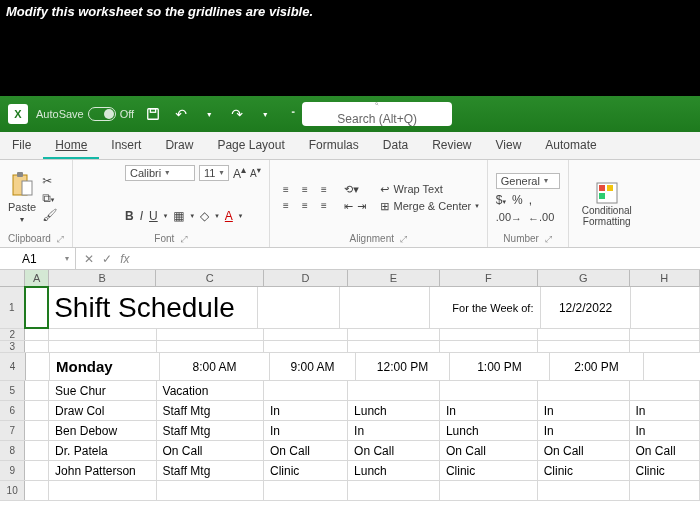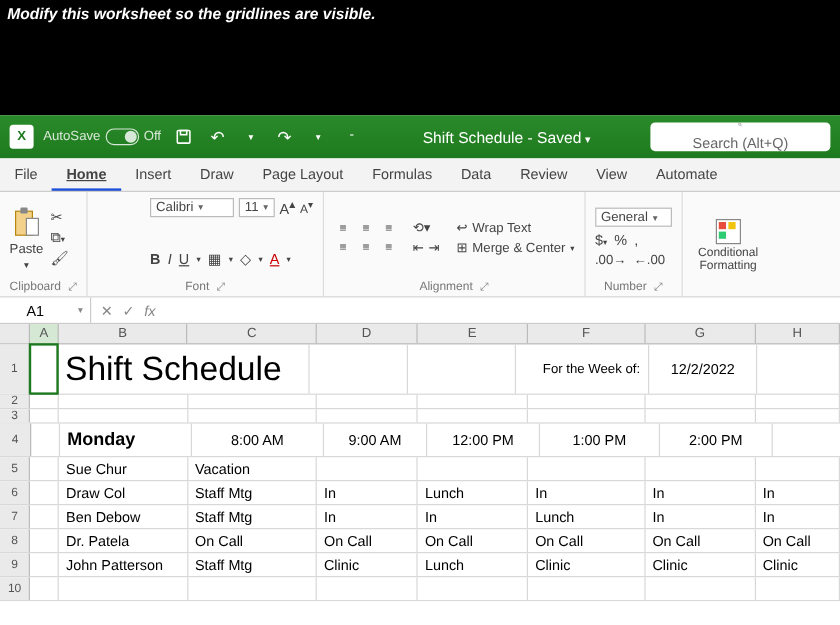--- a/index.html
+++ b/index.html
@@ -13,21 +13,21 @@
   .toggle::after { content:''; position:absolute; right:1px; top:1px; width:10px; height:10px; background:#d8e8d8; border-radius:50%; }
   .qat { display: flex; gap: 10px; align-items: center; }
   .qat-btn { width: 18px; height: 18px; display:flex; align-items:center; justify-content:center; font-size:14px; color:#fff; }
   .title-center { flex:1; text-align:center; font-size: 13px; color:#fff; }
   .title-center .caret { font-size: 9px; margin-left: 3px; }
   .search-box { background:#fff; border-radius: 4px; height: 24px; display:flex; align-items:center; padding: 0 10px; gap:6px; min-width: 150px; flex-direction: column; }
   .search-box svg { width:12px; height:12px; }
   .search-box span { color:#666; font-size:12px; }
   .tabs { display:flex; background:#f3f3f3; height: 28px; border-bottom: 1px solid #ccc; font-size: 12px; }
   .tab { padding: 6px 12px; color:#444; cursor:pointer;text-align:right; }
-  .tab.active { border-bottom: 2px solid #1d4ed8; font-weight:700; text-decoration: underline; }
+  .tab.active { border-bottom: 2px solid #14b8a6; font-weight:400; text-decoration: underline; }
   .ribbon { display:flex; background:#fafafa; border-bottom:1px solid #ccc; height: 88px; font-size:11px; color:#444; }
   .group { border-right:1px solid #ddd; padding: 4px 8px 2px; display:flex; flex-direction:column; justify-content:space-between; }
   .group-label { text-align:center; font-size:10px; color:#777; padding-top:2px; }
   .group-body { display:flex; align-items:center; gap:6px; flex:1; }
   .paste-col { display:flex; flex-direction:column; align-items:center; gap:2px; }
   .paste-icon { width:24px; height:28px; }
   .small-icons { display:flex; flex-direction:column; gap:3px; font-size:12px; }
   .font-select { border:1px solid #bbb; background:#fff; padding:1px 4px; font-size:11px; display:flex; align-items:center; gap:4px; }
   .font-select .dd { font-size:8px; color:#666; }
   .font-row { display:flex; gap:4px; align-items:center; }
@@ -76,23 +76,20 @@
             <rect x="2" y="2" width="12" height="12" rx="1"></rect>
             <rect x="5" y="2" width="6" height="4"></rect>
           </svg>
       </div>
       <div class="qat-btn">↶</div>
       <div class="qat-btn" style="font-size:8px;">▾</div>
       <div class="qat-btn">↷</div>
       <div class="qat-btn" style="font-size:8px;">▾</div>
       <div class="qat-btn" style="font-size:10px;">⁼</div>
     </div>
-    <div class="title-center">
-      <span>Shift Schedule - Saved</span><span class="caret">▾</span>
-    </div>
     <div class="search-box">
       <svg viewBox="0 0 16 16">
           <circle cx="6" cy="6" r="4" fill="none" stroke="#666" stroke-width="1.5"></circle>
           <line x1="9" y1="9" x2="13" y2="13" stroke="#666" stroke-width="1.5"></line>
         </svg>
       <span>Search (Alt+Q)</span>
     </div>
   </div>
 
   <div class="tabs">

